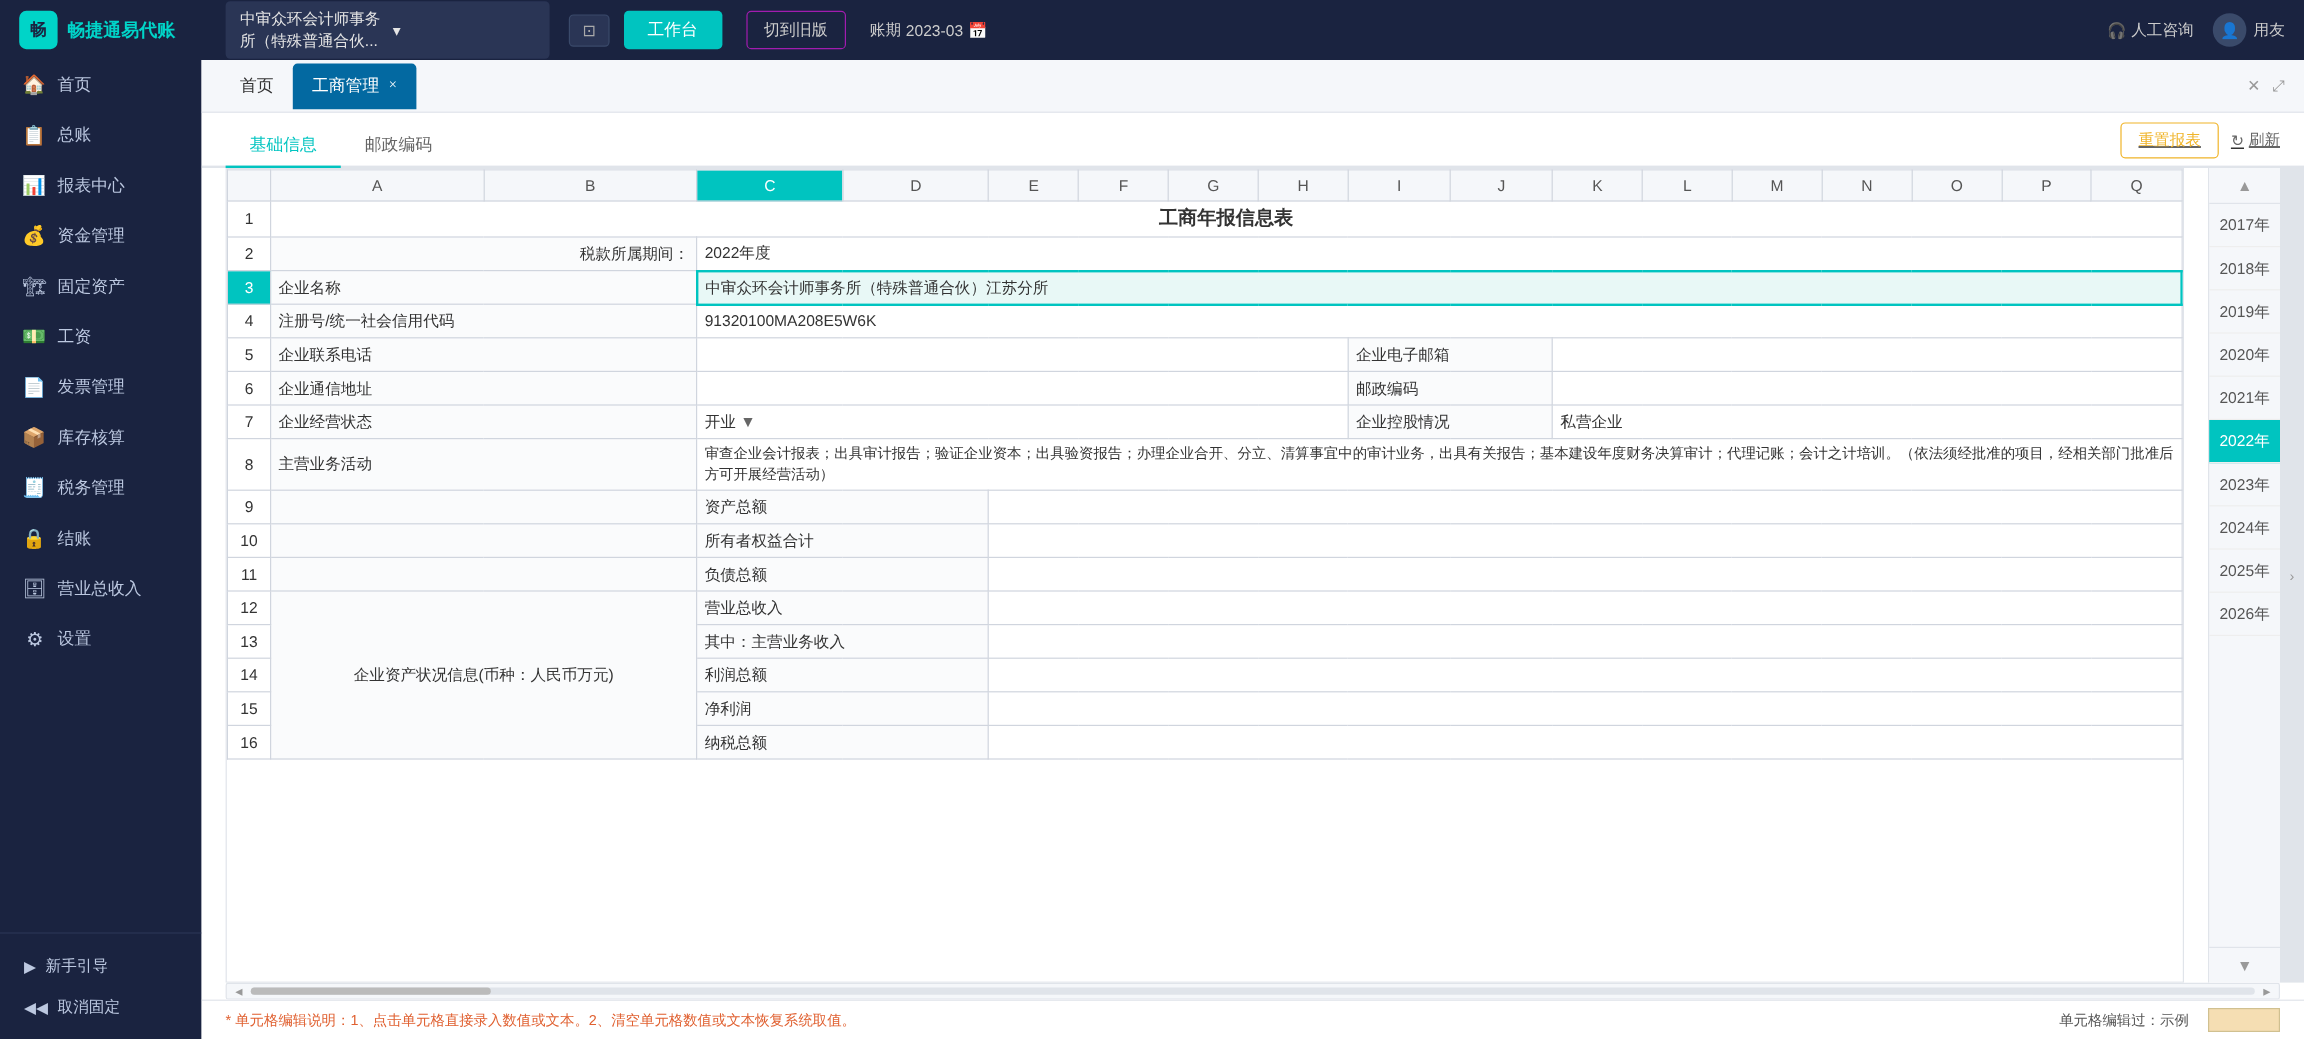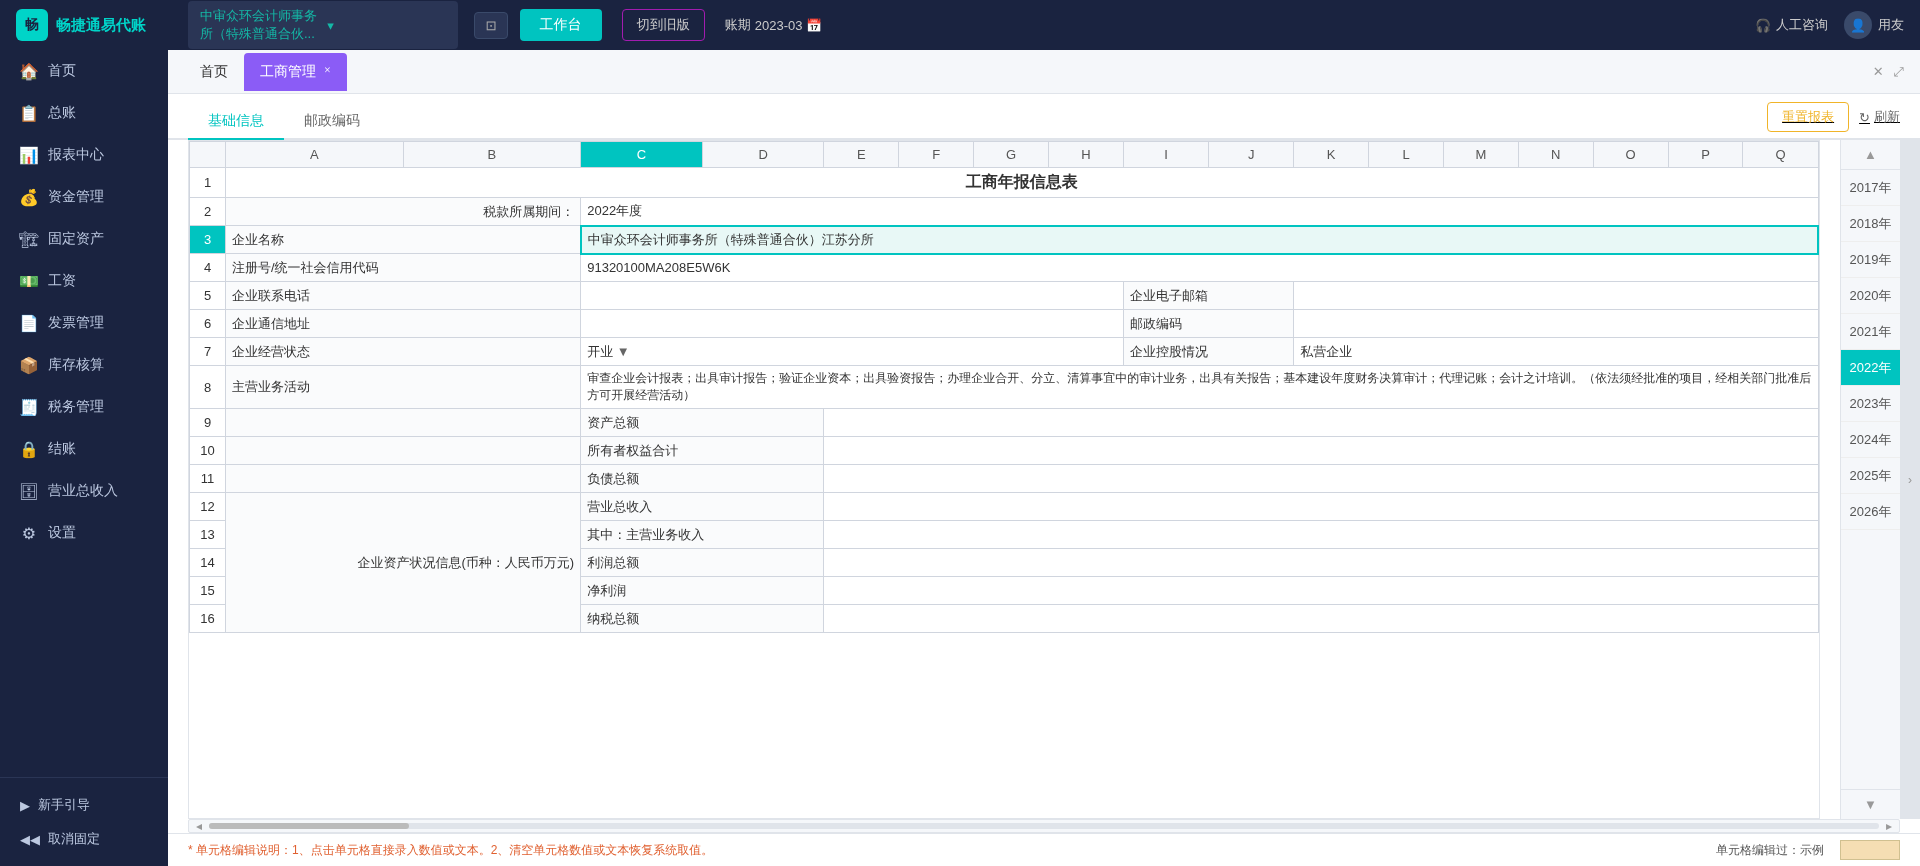--- a/index.html
+++ b/index.html
@@ -4,21 +4,21 @@
   <style>
     * { box-sizing: border-box; margin: 0; padding: 0; }
     body { font-family: "Microsoft YaHei", "PingFang SC", sans-serif; font-size: 13px; background: #f0f2f5; overflow: hidden; width: 1920px; height: 866px; }
 
     
     .top-header {
       display: flex; align-items: center; background: #1a2340; height: 50px; padding: 0 16px; gap: 12px;
     }
     .logo-area { display: flex; align-items: center; gap: 8px; color: #00d4c8; font-size: 15px; font-weight: bold; min-width: 160px; }
     .logo-icon { width: 32px; height: 32px; background: #00d4c8; border-radius: 6px; display: flex; align-items: center; justify-content: center; color: #1a2340; font-weight: bold; font-size: 14px; }
-    .company-selector { display: flex; align-items: center; background: #2a3555; border-radius: 4px; padding: 6px 12px; color: #14b8a6; font-size: 13px; gap: 8px; cursor: pointer; min-width: 260px; }
+    .company-selector { display: flex; align-items: center; background: #2a3555; border-radius: 4px; padding: 6px 12px; color: #e5e5e5; font-size: 13px; gap: 8px; cursor: pointer; min-width: 260px; }
     .company-selector span { flex: 1; }
     .copy-btn { background: #2a3555; border: 1px solid #3a4a6a; border-radius: 4px; color: #aaa; padding: 5px 10px; cursor: pointer; margin-left: 4px; }
     .workbench-btn { background: #00c4c0; color: #fff; border: none; border-radius: 4px; padding: 7px 20px; font-size: 14px; cursor: pointer; }
     .old-version-btn { background: transparent; border: 1px solid #a21caf; border-radius: 4px; color: #ccc; padding: 6px 14px; cursor: pointer; margin-left: 8px; }
     .period-area { display: flex; align-items: center; color: #ccc; gap: 4px; margin-left: 8px; }
     .calendar-icon { color: #00c4c0; cursor: pointer; }
     .header-right { margin-left: auto; display: flex; align-items: center; gap: 16px; color: #ccc; }
     .consult-btn { display: flex; align-items: center; gap: 4px; cursor: pointer; }
     .user-area { display: flex; align-items: center; gap: 6px; cursor: pointer; }
     .user-avatar { width: 28px; height: 28px; background: #3a4a6a; border-radius: 50%; display: flex; align-items: center; justify-content: center; color: #aaa; }
@@ -34,21 +34,21 @@
     .sidebar-bottom { padding: 10px 20px; border-top: 1px solid #2a3555; }
     .sidebar-bottom-item { display: flex; align-items: center; gap: 8px; padding: 8px 0; cursor: pointer; color: #bcc8e0; font-size: 13px; }
 
     
     .content-area { flex: 1; background: #fff; display: flex; flex-direction: column; overflow: hidden; }
 
     
     .tab-bar { display: flex; align-items: center; background: #f5f7fa; border-bottom: 1px solid #e0e4ea; padding: 0 16px; height: 44px; }
     .tab-item { padding: 10px 16px; cursor: pointer; color: #666; font-size: 14px; border-radius: 4px 4px 0 0; }
     .tab-item.home { color: #333; }
-    .tab-item.active { background: #8b5cf6; color: #fff; display: flex; gap: 8px; font-family: Liberation Serif, serif; }
+    .tab-item.active { background: #0369a1; color: #fff; display: flex; gap: 8px; font-family: Liberation Serif, serif; }
     .tab-close { cursor: pointer; font-size: 12px; }
     .tab-bar-actions { margin-left: auto; display: flex; align-items: center; gap: 10px; color: #999; }
 
     
     .inner-content { flex: 1; display: flex; flex-direction: column; overflow: hidden; padding: 0; }
 
     
     .sub-tabs { display: flex; border-bottom: 2px solid #e0e4ea; padding: 0 20px; margin: 12px 0 0 0; gap: 0; }
     .sub-tab { padding: 8px 20px; cursor: pointer; color: #666; font-size: 14px; border-bottom: 2px solid transparent; margin-bottom: -2px; }
     .sub-tab.active { color: #00c4c0; border-bottom: 2px solid #00c4c0; }
@@ -319,21 +319,21 @@
 
               <tr class="data-row">
                 <td class="row-header">11</td>
                 <td colspan="2" class="label-cell"></td>
                 <td colspan="2" class="label-cell">负债总额</td>
                 <td colspan="13"></td>
               </tr>
 
               <tr class="data-row">
                 <td class="row-header">12</td>
-                <td colspan="2" class="label-cell" rowspan="5" style="vertical-align:middle;text-align:right;white-space:normal;">企业资产状况信息(币种：人民币万元)</td>
+                <td colspan="2" class="label-cell" rowspan="5" style="vertical-align:middle;text-align:center;white-space:normal;">企业资产状况信息(币种：人民币万元)</td>
                 <td colspan="2" class="label-cell">营业总收入</td>
                 <td colspan="13"></td>
               </tr>
 
               <tr class="data-row">
                 <td class="row-header">13</td>
                 <td colspan="2" class="label-cell">其中：主营业务收入</td>
                 <td colspan="13"></td>
               </tr>
 

